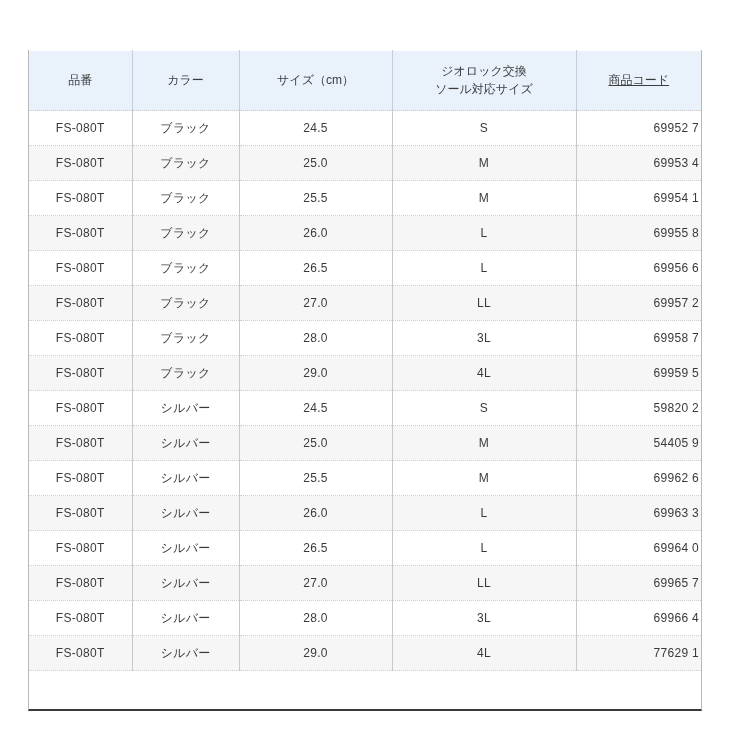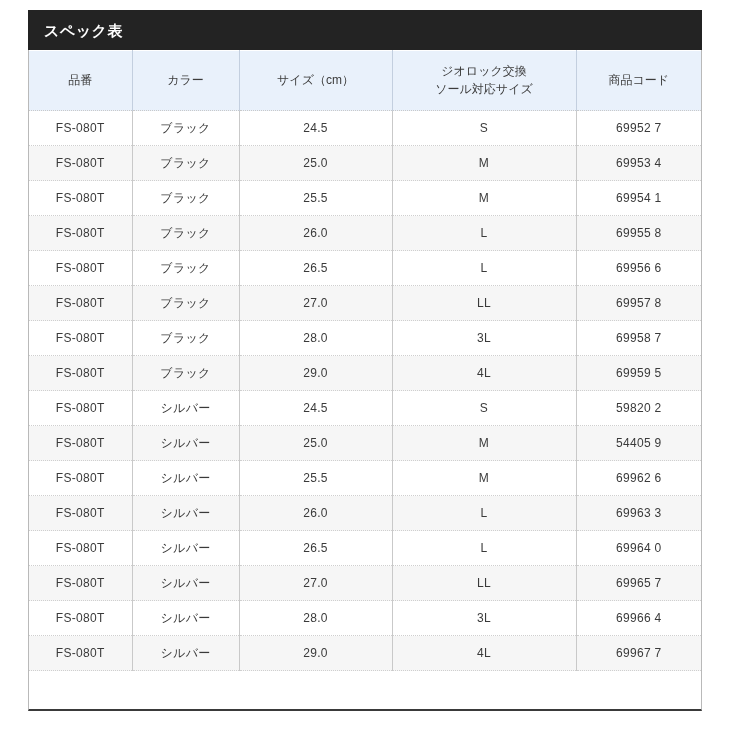--- a/index.html
+++ b/index.html
@@ -75,54 +75,51 @@
     font-size: 12px;
     font-weight: normal;
     text-align: center;
     vertical-align: middle;
     height: 51px;
     padding: 4px 2px;
     border-right: 1px solid #c3cfdf;
     border-bottom: 1px dotted #c9c9c9;
     line-height: 1.45;
   }
-  thead th:last-child { border-right: none; }
+  thead th:last-child { border-right: none; text-decoration: underline; }
   thead tr { border-top: 1px solid #ffffff; }
 
   tbody td {
     height: 34px;
     text-align: center;
     vertical-align: middle;
     font-size: 12px;
     color: #3a3a3a;
     border-right: 1px solid #c9c9c9;
     border-bottom: 1px dotted #cfcfcf;
     padding: 0 2px;
     letter-spacing: 0.3px;
   }
-  tbody td:last-child { border-right: none; }
+  tbody td:last-child { border-right: none; text-align: right; }
 
   tbody tr.row-even { background: #ffffff; }
   tbody tr.row-odd  { background: #f6f6f6; }
 
   tbody tr.spacer-row td {
     height: 38px;
     border-bottom: none;
     border-right: none;
     background: #ffffff;
   }
 </style>
 </head>
 <body>
 
 <div class="page">
 
-  <div class="spec-header">
-    <span class="spec-header-title">スペック表</span>
-  </div>
 
   <div class="spec-table-wrap">
     <table class="spec-table">
       <colgroup>
         <col class="c-model">
         <col class="c-color">
         <col class="c-size">
         <col class="c-sole">
         <col class="c-code">
       </colgroup>
@@ -172,21 +169,21 @@
             <td>ブラック</td>
             <td>26.5</td>
             <td>L</td>
             <td>69956 6</td>
           </tr>
           <tr class="row-odd">
             <td>FS-080T</td>
             <td>ブラック</td>
             <td>27.0</td>
             <td>LL</td>
-            <td>69957 8</td>
+            <td>69957 2</td>
           </tr>
           <tr class="row-even">
             <td>FS-080T</td>
             <td>ブラック</td>
             <td>28.0</td>
             <td>3L</td>
             <td>69958 7</td>
           </tr>
           <tr class="row-odd">
             <td>FS-080T</td>
@@ -242,21 +239,21 @@
             <td>シルバー</td>
             <td>28.0</td>
             <td>3L</td>
             <td>69966 4</td>
           </tr>
           <tr class="row-odd">
             <td>FS-080T</td>
             <td>シルバー</td>
             <td>29.0</td>
             <td>4L</td>
-            <td>69967 7</td>
+            <td>77629 1</td>
           </tr>
           <tr class="spacer-row">
             <td colspan="5"></td>
           </tr>
         </tbody>
     </table>
   </div>
 
 </div>
 

